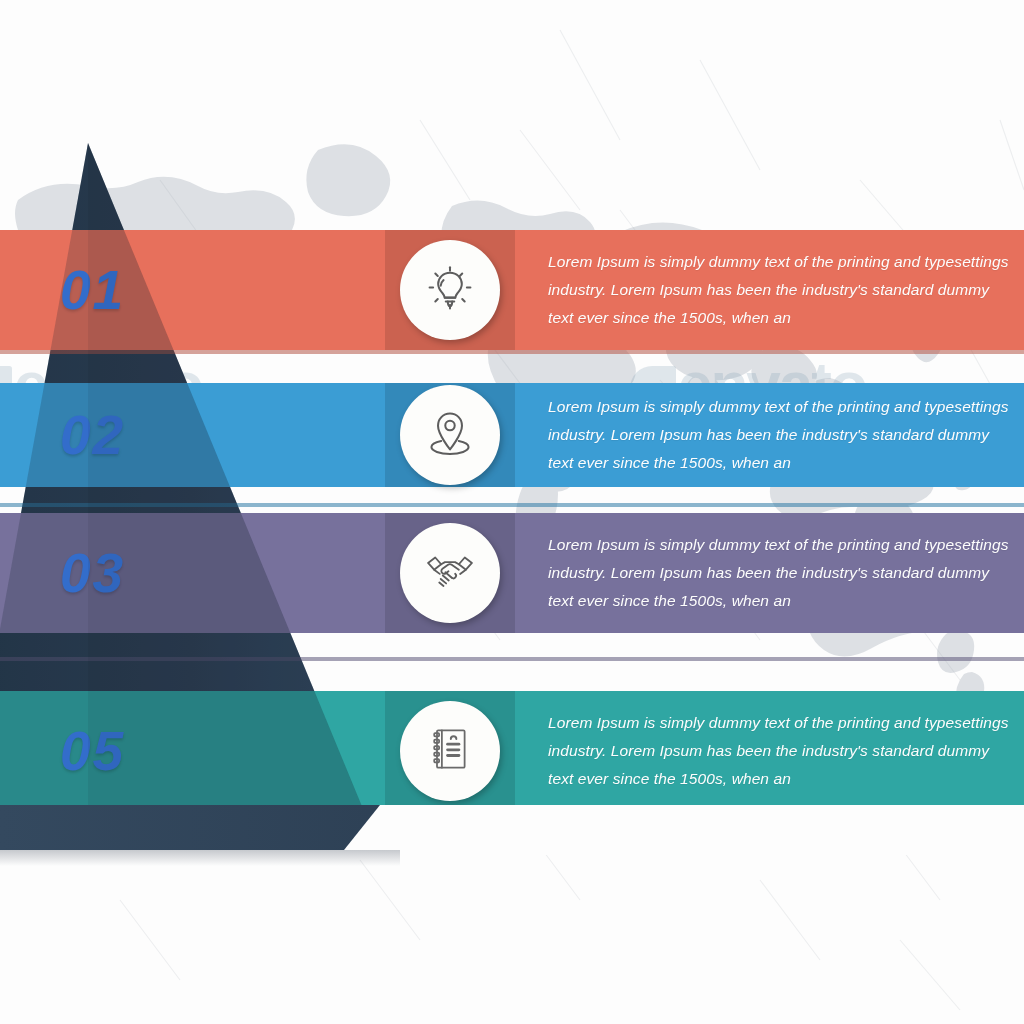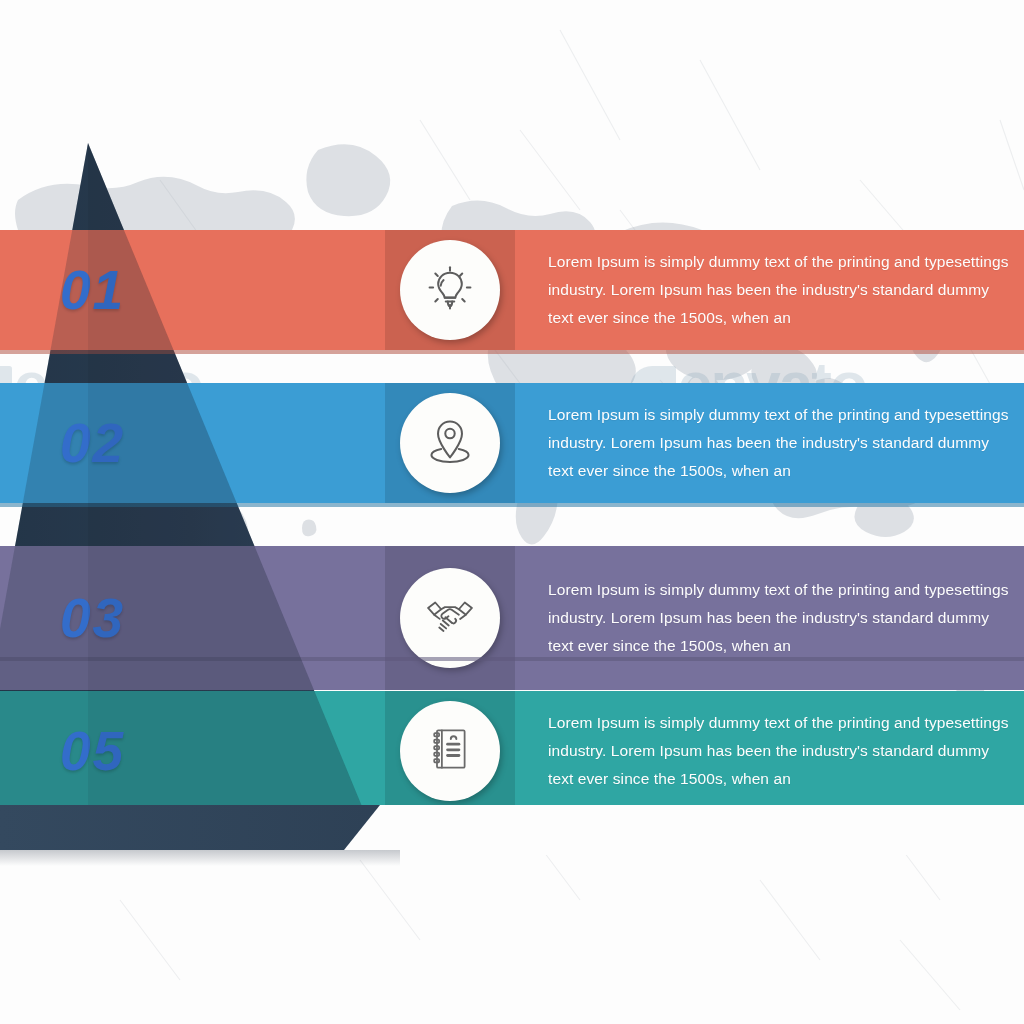--- a/index.html
+++ b/index.html
@@ -50,20 +50,21 @@
     background:#fdfdfb;
     box-shadow:2px 3px 6px rgba(0,0,0,.25);
     display:flex;align-items:center;justify-content:center;
   }
   .row .desc{
     position:absolute;left:548px;right:10px;top:50%;transform:translateY(-50%);
     color:#fdfdfd;font-size:15.5px;line-height:28px;
     font-family:"Liberation Sans","DejaVu Sans",sans-serif;
     letter-spacing:.1px;
     text-shadow:0 1px 1px rgba(0,0,0,.07);
+    font-style:italic;
   }
   .row-sep{position:absolute;left:0;width:1024px;height:4px;background:rgba(0,0,0,.07);}
 
   .base{position:absolute;left:0;top:805px;width:1024px;height:45px;}
   .shadow-strip{position:absolute;left:0;top:850px;width:1024px;height:16px;
     background:linear-gradient(to bottom,rgba(60,70,85,.28),rgba(60,70,85,0));}
 </style>
 </head>
 <body>
 
@@ -187,36 +188,36 @@
               <path d="M46.5 14.8l-2.9 3"></path>
       <path d="M7.8 31.4h4.2"></path>
               <path d="M52 31.4h4.2"></path>
       <path d="M14.6 48l2.9-3"></path>
               <path d="M49.4 48l-2.9-3"></path>
     </svg></span>
         </div>
         <div class="desc">Lorem Ipsum is simply dummy text of the printing and typesettings industry. Lorem Ipsum has been the industry's standard dummy text ever since the 1500s, when an</div>
       </div>
       <div class="row-sep" style="top: 350px; background: rgb(180, 87, 72); opacity: 0.55;"></div>
-      <div class="row" style="top: 383px; height: 120px; padding-left: 12px;">
+      <div class="row" style="top: 383px; height: 104px; padding-left: 12px;">
         <div class="bar" style="background:linear-gradient(to right,#3b9dd4 0%,#3b9dd4 100%);"></div>
         <div class="iconband"></div>
         <div class="num">02</div>
         <div class="circle">
           <span>
     <svg viewBox="0 0 64 64" width="54" height="54" fill="none" stroke="#5d5d5d" stroke-width="2.4" stroke-linecap="round" stroke-linejoin="round">
       <path d="M32 9c-8.3 0-14.2 6.5-14.2 14.4 0 10.4 14.2 28 14.2 28s14.2-17.6 14.2-28C46.2 15.5 40.3 9 32 9z"></path>
       <circle cx="32" cy="23.2" r="5.6"></circle>
       <path d="M21.6 41.5C14.6 42.9 10 45.6 10 48.7c0 4.5 9.9 8.1 22 8.1s22-3.6 22-8.1c0-3.1-4.6-5.8-11.6-7.2"></path>
     </svg></span>
         </div>
         <div class="desc">Lorem Ipsum is simply dummy text of the printing and typesettings industry. Lorem Ipsum has been the industry's standard dummy text ever since the 1500s, when an</div>
       </div>
       <div class="row-sep" style="top: 503px; background: rgb(46, 122, 165); opacity: 0.55;"></div>
-      <div class="row" style="top: 546px; height: 144px;">
+      <div class="row" style="top: 513px; height: 120px;">
         <div class="bar" style="background:linear-gradient(to right,#77719c 0%,#77719c 100%);"></div>
         <div class="iconband"></div>
         <div class="num">03</div>
         <div class="circle">
           <span>
     <svg viewBox="0 0 64 64" width="54" height="54" fill="none" stroke="#5d5d5d" stroke-width="2.2" stroke-linecap="round" stroke-linejoin="round">
       <path d="M6 22.5l8.5-6.5 7 8-8.3 6.4z"></path>
       <path d="M58 22.5l-8.5-6.5-7 8 8.3 6.4z"></path>
       <path d="M21.5 24l4.5-2.5h12l4.5 2.5"></path>
       <path d="M42.5 30.4 34 24.6c-1.3-.9-3-.9-4.3 0l-6.6 4.8c-1.6 1.2-1.8 3.5-.4 4.9 1.2 1.2 3.1 1.3 4.4.3l3.1-2.3"></path>

